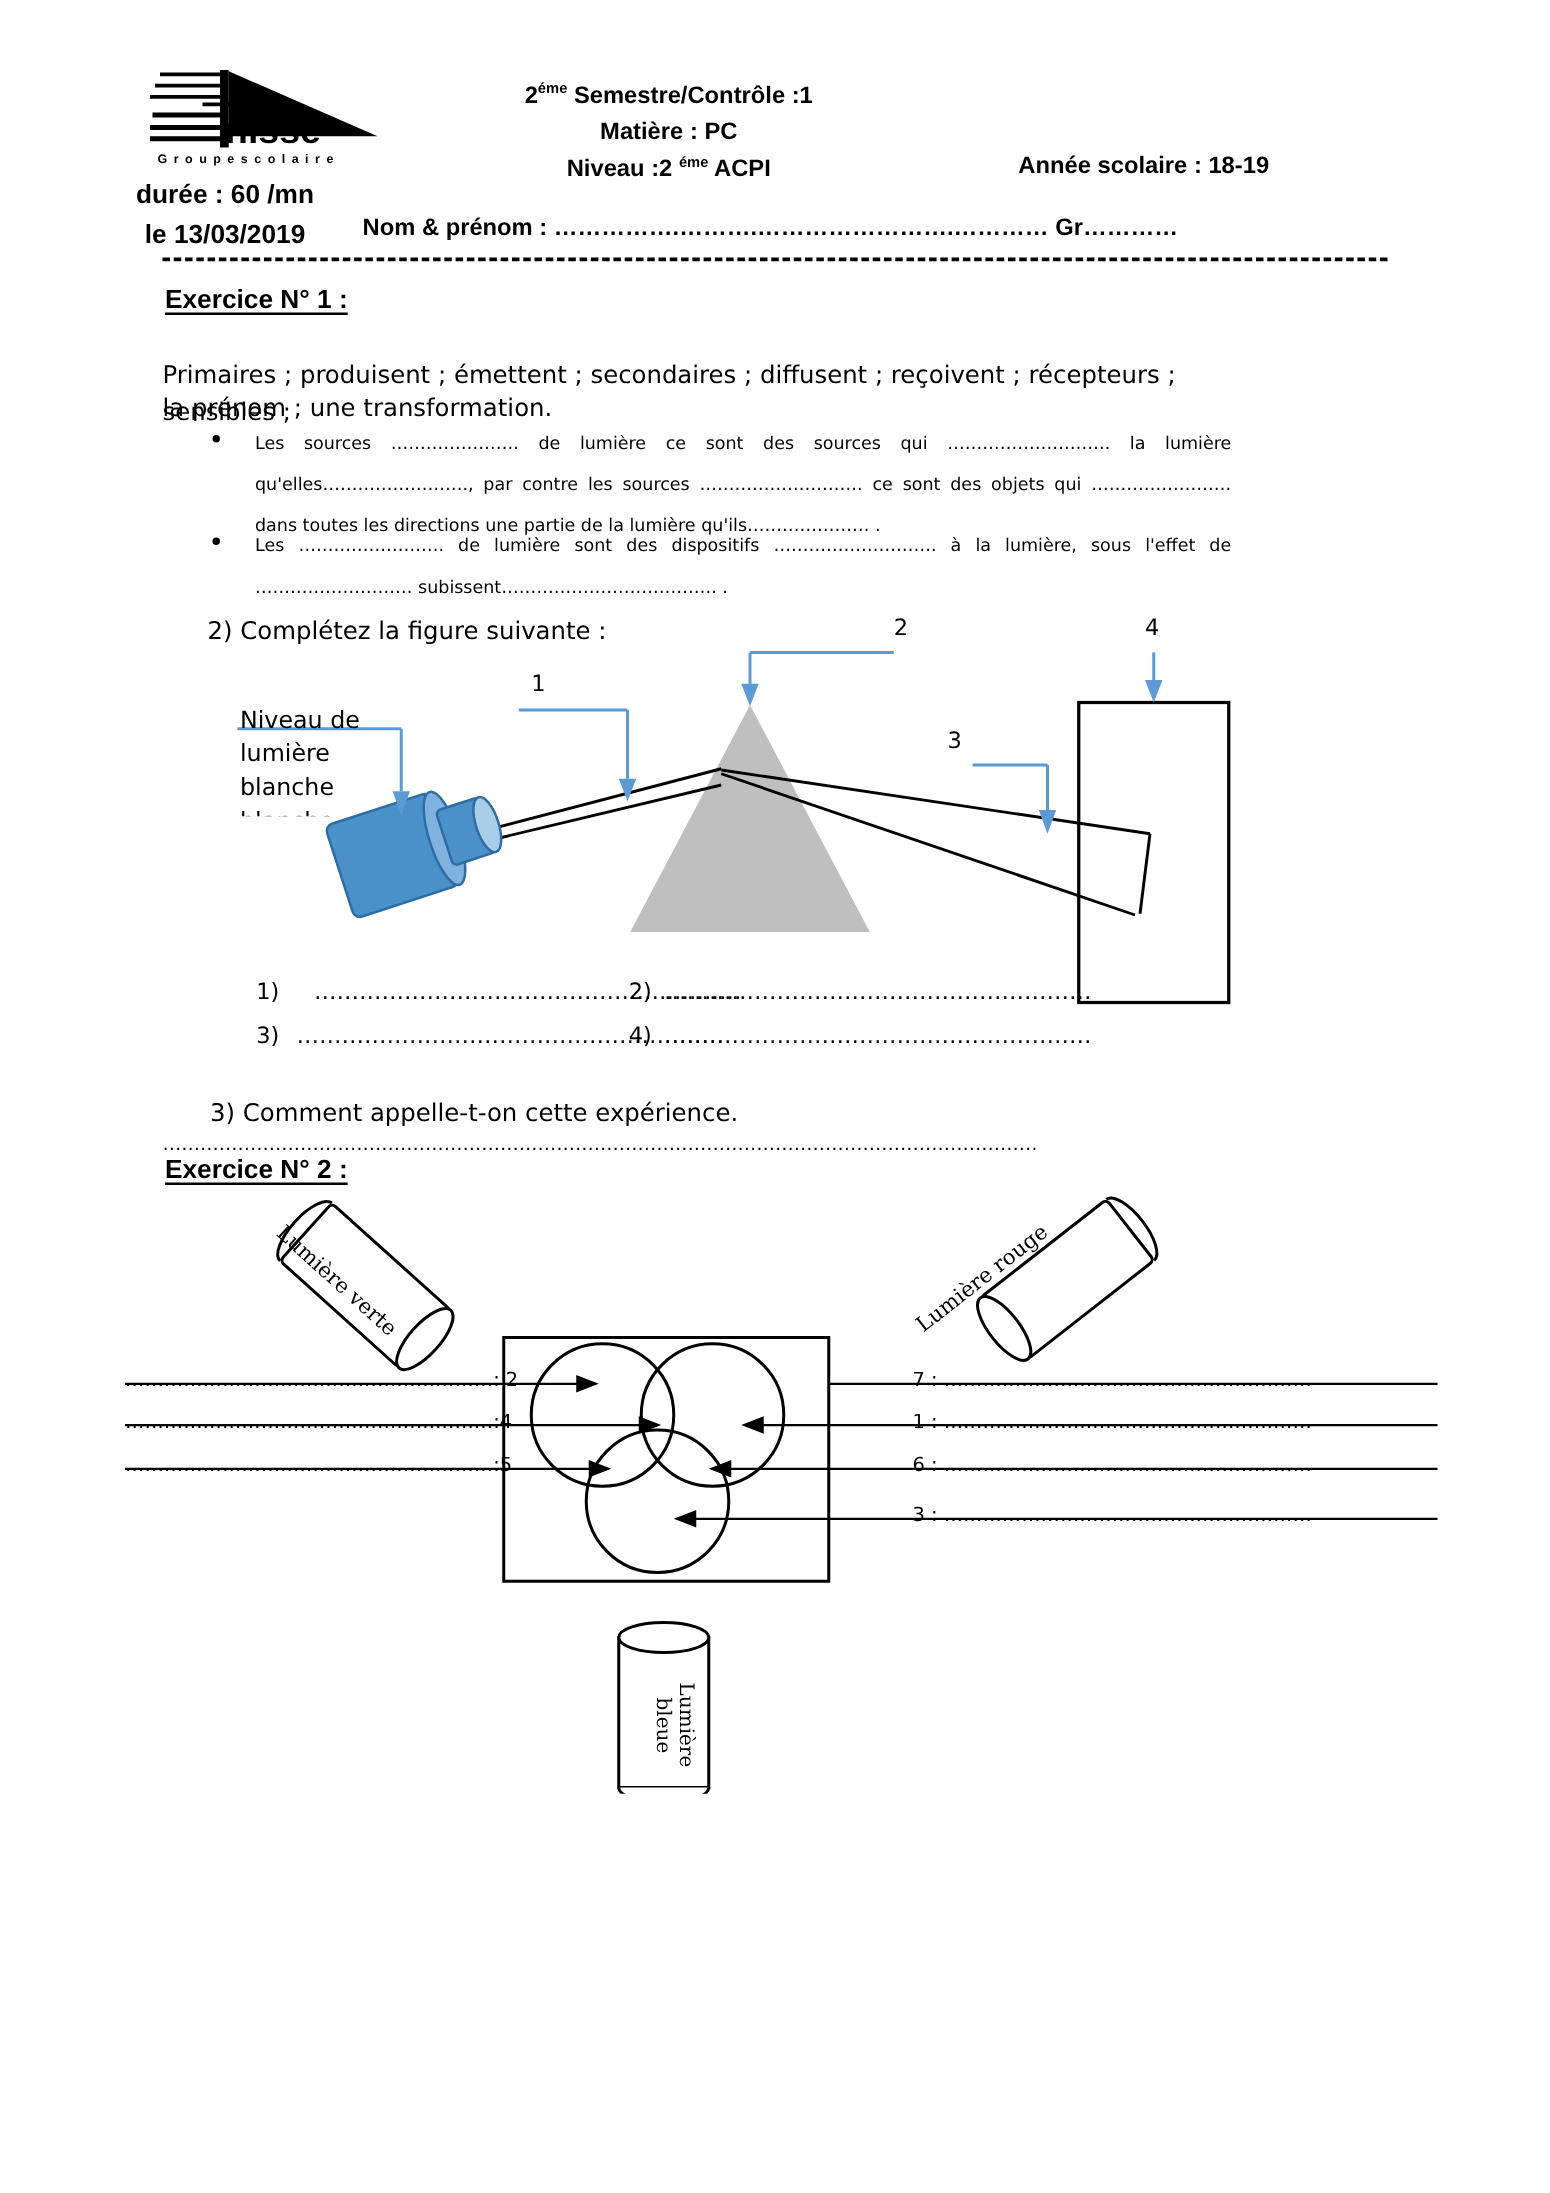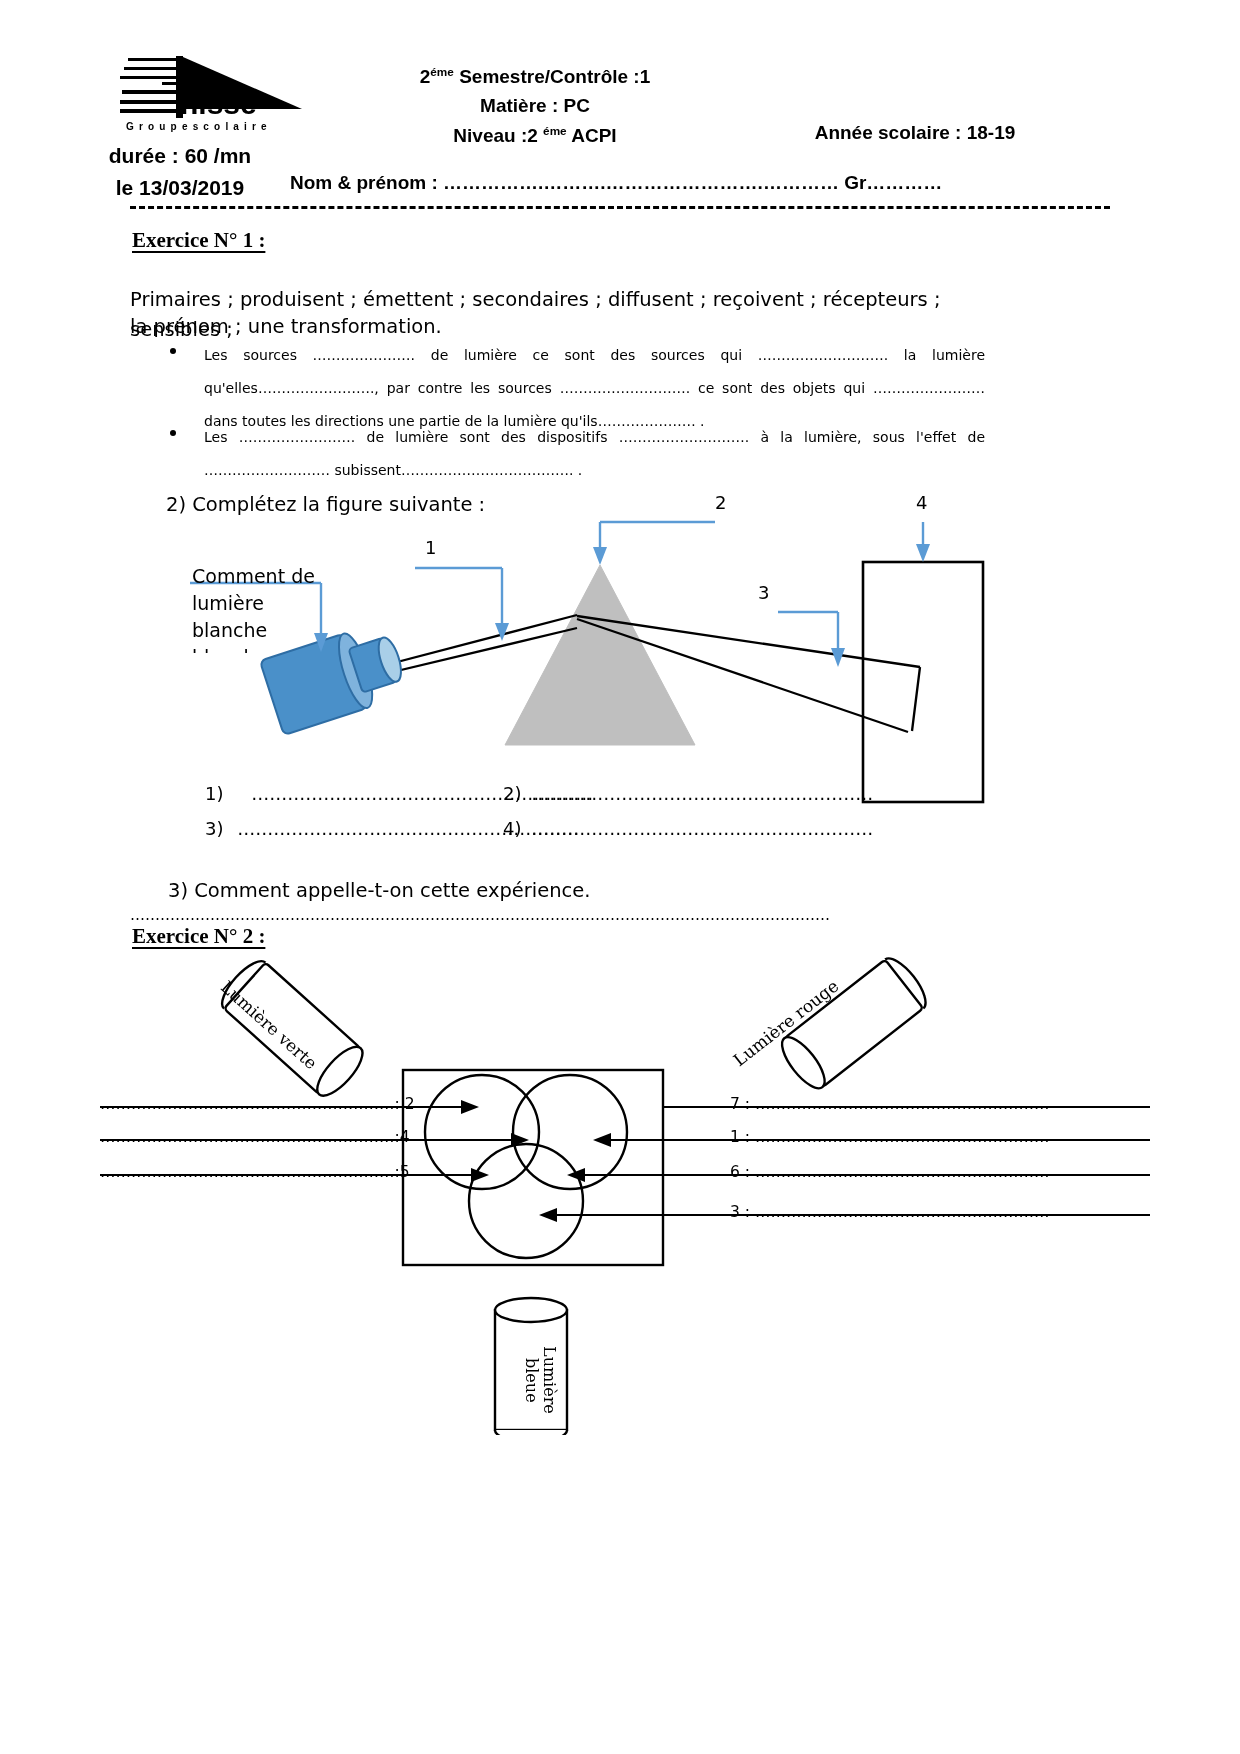--- a/index.html
+++ b/index.html
@@ -16,21 +16,21 @@
   .hdr-right{position:absolute;left:780px;top:122px;width:270px;text-align:center;
              font-family:"Liberation Sans",sans-serif;font-weight:bold;font-size:19px;}
   .nomline{position:absolute;left:290px;top:172px;width:760px;
            font-family:"Liberation Sans",sans-serif;font-weight:bold;font-size:19px;white-space:nowrap;}
   sup{font-size:0.62em;vertical-align:super;}
 
   .dashrule{position:absolute;left:130px;top:206px;width:980px;
             border-top:3px dashed #000;}
   .exheading{position:absolute;font-weight:bold;font-size:21px;
              text-decoration:underline;text-underline-offset:4px;
-             font-family:Liberation Serif, serif;}
+             font-family:Liberation Sans, sans-serif;}
   .para{position:absolute;font-size:19.5px;line-height:30px;}
   .bullet{position:absolute;}
   .bullet .dot{position:absolute;left:0;top:9px;width:6px;height:6px;border-radius:50%;background:#000;}
   .bullet .txt{display:block;margin-left:34px;text-align:justify;line-height:33px;font-size:14px;}
 
   .ansrow{position:absolute;font-size:18px;}
 
   
   .fig1{position:absolute;left:130px;top:495px;width:980px;height:330px;}
   .leadlabel{position:absolute;font-size:18px;font-family:"DejaVu Sans",sans-serif;}
@@ -163,21 +163,21 @@
       <polygon points="191,157 184,138 198,138" fill="#5b9bd5"></polygon>
     </svg>
 
     
     <div class="leadlabel" style="left:295px;top:42px;">1</div>
     <div class="leadlabel" style="left:585px;top:-3px;">2</div>
     <div class="leadlabel" style="left:628px;top:87px;">3</div>
     <div class="leadlabel" style="left:786px;top:-3px;">4</div>
 
     <div class="srclabel">
-      <span style="display:block">Comment de</span>
+      <span style="display:block">Niveau de</span>
       <span style="display:block">lumière</span>
       <span style="display:block">blanche</span>
       <span class="clip">blanche</span>
     </div>
   </div>
 
   <div class="ansrow" style="left:205px;top:783px;">
     <span>1)</span>
     <span style="margin-left:22px">…………………………………………………</span>
   </div>

